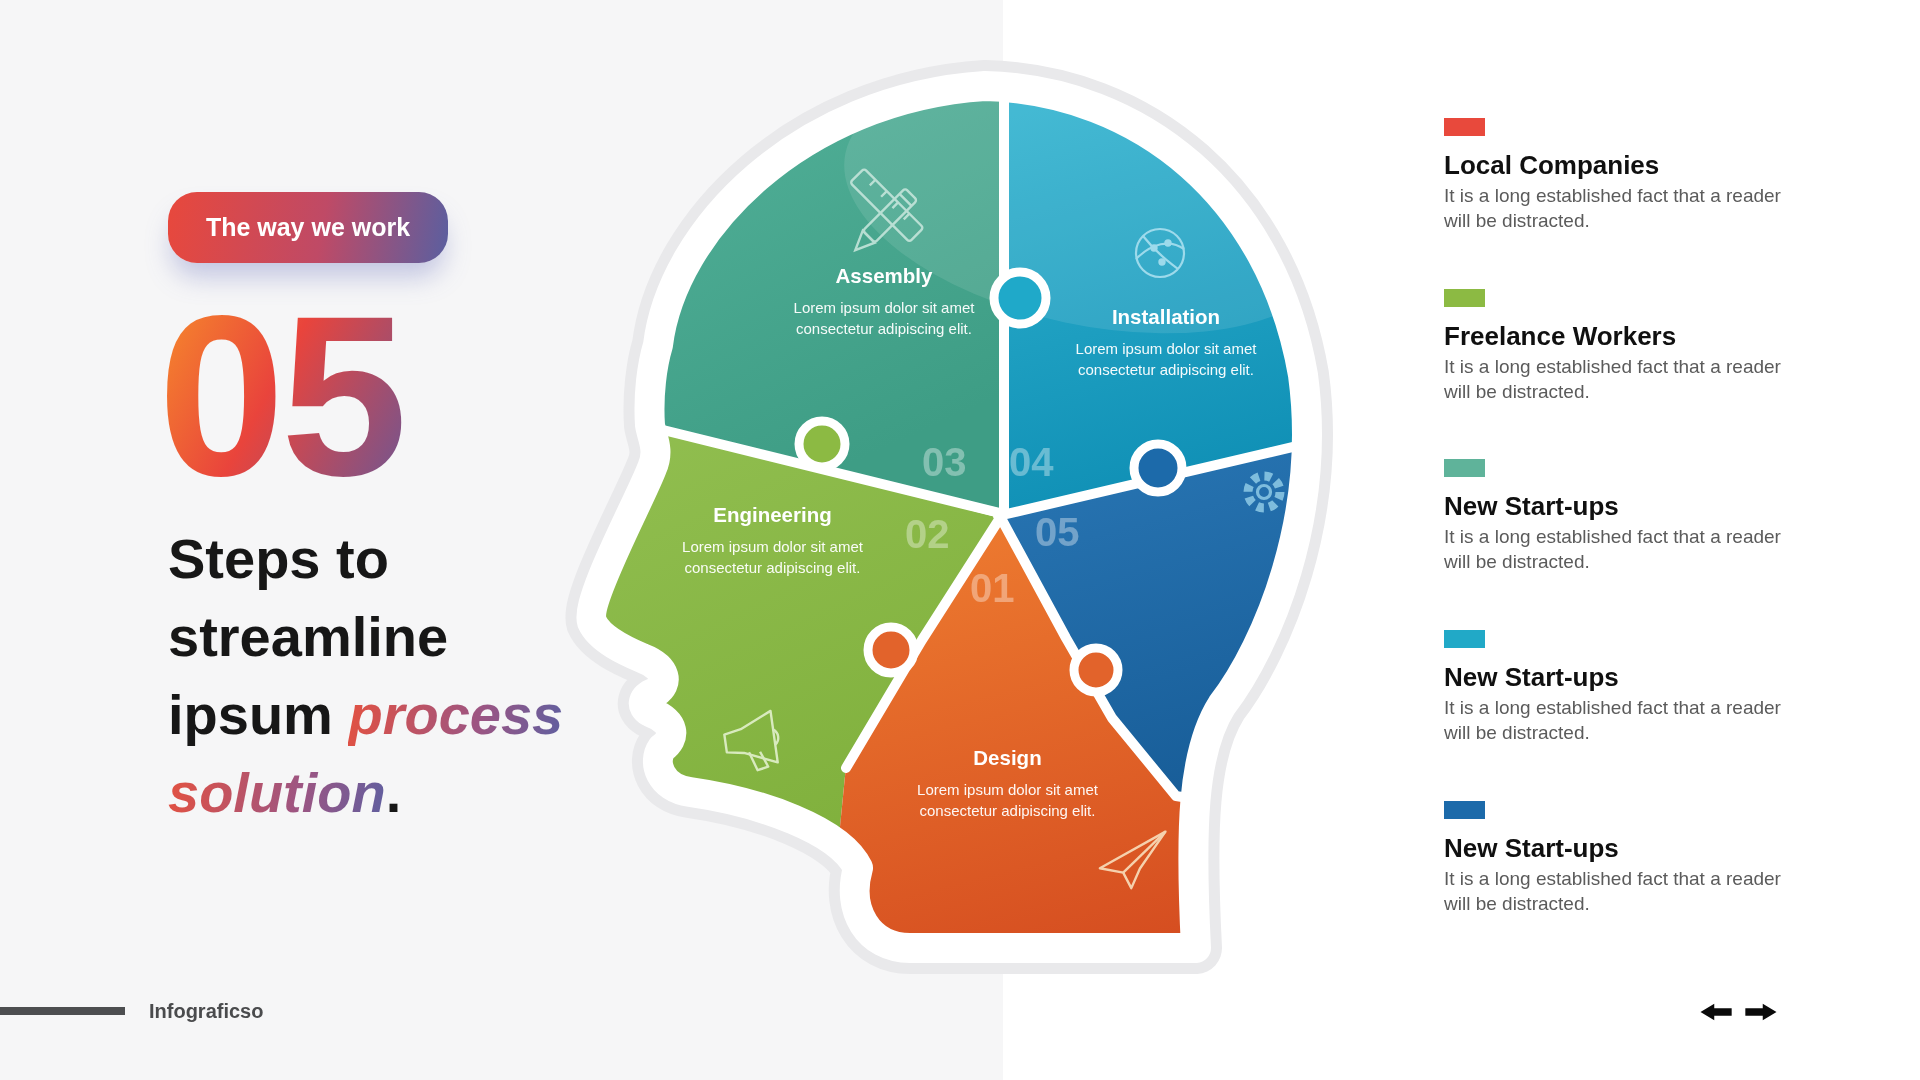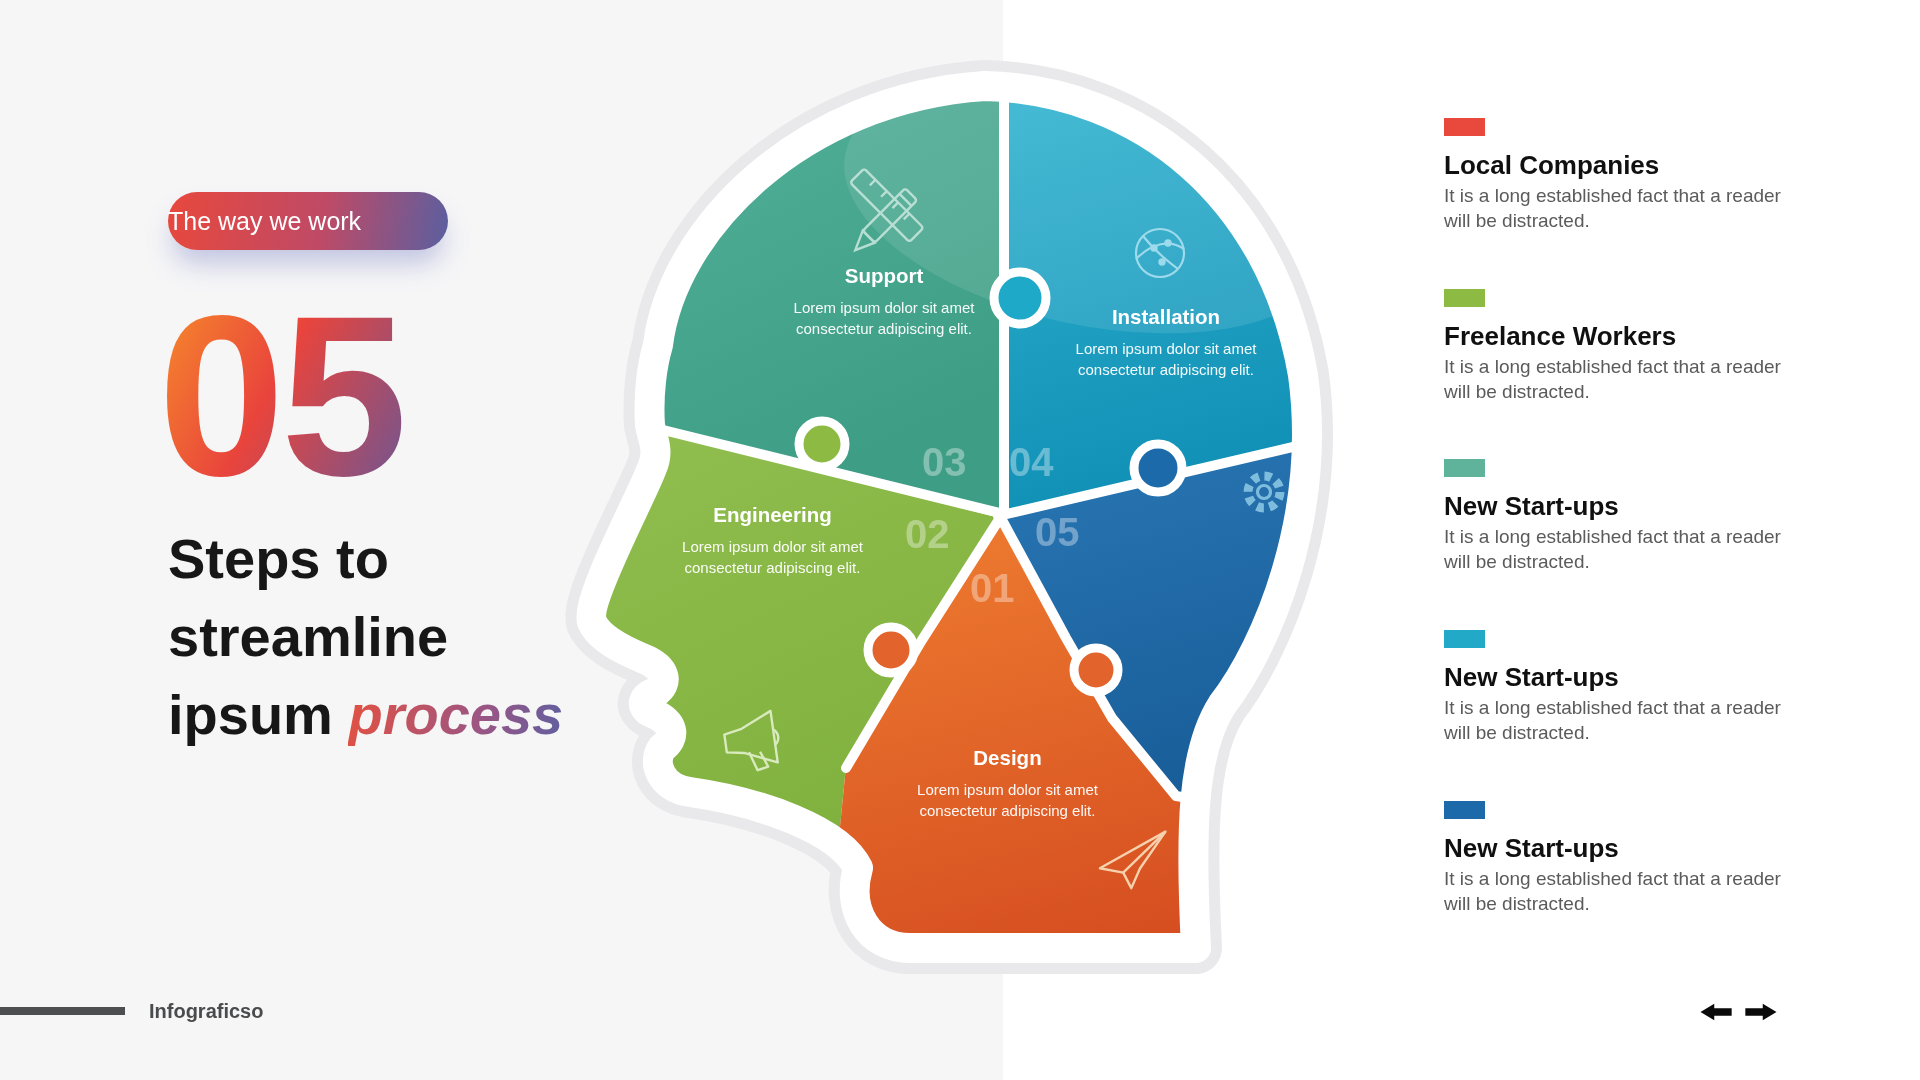--- a/index.html
+++ b/index.html
@@ -1,23 +1,23 @@
 <!DOCTYPE html>
 <html><head>
 <meta charset="utf-8">
 <style>
   html,body{margin:0;padding:0;background:#fff;}
   .stage{position:relative;width:1920px;height:1080px;overflow:hidden;background:#ffffff;
          font-family:"Liberation Sans",sans-serif;}
   .bg-left{position:absolute;left:0;top:0;width:1003px;height:1080px;background:#f6f6f7;}
 
   
-  .badge{position:absolute;left:168px;top:192px;width:280px;height:58px;border-radius:29px;
+  .badge{position:absolute;left:168px;top:192px;width:280px;height:71px;border-radius:29px;
          background:linear-gradient(100deg,#e8483c 0%,#bf4a66 55%,#5a5fa0 100%);
-         color:#fff;font-size:25px;font-weight:400;display:flex;align-items:center;
+         color:#fff;font-size:25px;font-weight:700;display:flex;align-items:center;justify-content:center;
          box-shadow:0 18px 26px -4px rgba(100,110,185,.35);}
   .big-number{position:absolute;left:158px;top:282px;font-size:228px;line-height:1;font-weight:700;
          letter-spacing:-4px;
          background:linear-gradient(118deg,#f5832d 8%,#e9443c 46%,#74558f 95%);
          -webkit-background-clip:text;background-clip:text;color:transparent;}
   .headline{position:absolute;left:168px;top:520px;font-size:56px;font-weight:700;color:#171717;
          line-height:78px;}
   .headline div{white-space:pre;}
   .accent{font-style:italic;
          background:linear-gradient(100deg,#e45140 0%,#9d5582 60%,#5f5fa0 100%);
@@ -50,20 +50,21 @@
   <div class="bg-left"></div>
 
   <div class="badge">
     <span>The way we work</span>
   </div>
   <div class="big-number">05</div>
   <div class="headline">
     <div>Steps to</div>
     <div>streamline</div>
     <div><span>ipsum </span><span class="accent">process</span></div>
+    <div><span class="accent">solution</span><span>.</span></div>
   </div>
 
   <svg class="head-svg" viewBox="0 0 1920 1080">
     <defs>
       <linearGradient id="gTeal" x1="0" y1="0" x2="0.5" y2="1">
           <stop offset="0" stop-color="#58b69e"></stop>
           <stop offset="1" stop-color="#3e9d85"></stop>
         </linearGradient>
       <linearGradient id="gCyan" x1="0" y1="0" x2="0.25" y2="1">
           <stop offset="0" stop-color="#35b8d3"></stop>
@@ -140,21 +141,21 @@
     <path d="M985 86 C1140 90 1272 196 1303 375 C1322 515 1268 645 1222 705 C1192 752 1190 830 1196 948 L910 948 C868 948 846 910 858 868 C840 830 760 802 690 792 C660 788 652 762 662 748 C676 738 676 722 650 712 C640 706 642 697 656 692 C668 684 668 668 642 658 C628 652 600 640 592 622 C585 600 640 500 652 468 C660 450 652 438 650 425 C648 395 652 365 658 345 C672 230 800 98 985 86 Z" fill="none" stroke="#ffffff" stroke-width="30" stroke-linejoin="round"></path>
   </svg>
 
   <div class="step-num" style="left:922px;top:442px;">03</div>
   <div class="step-num" style="left:1009px;top:442px;">04</div>
   <div class="step-num" style="left:905px;top:514px;">02</div>
   <div class="step-num" style="left:1035px;top:512px;">05</div>
   <div class="step-num" style="left:970px;top:568px;">01</div>
 
   <div class="step-label" style="left:777px;top:264px;width:214px;">
-    <div class="step-title">Support</div>
+    <div class="step-title">Assembly</div>
     <div class="step-body">Lorem ipsum dolor sit amet consectetur adipiscing elit.</div>
   </div>
   <div class="step-label" style="left:1059px;top:305px;width:214px;">
     <div class="step-title">Installation</div>
     <div class="step-body">Lorem ipsum dolor sit amet consectetur adipiscing elit.</div>
   </div>
   <div class="step-label" style="left:665px;top:503px;width:215px;">
     <div class="step-title">Engineering</div>
     <div class="step-body">Lorem ipsum dolor sit amet consectetur adipiscing elit.</div>
   </div>

